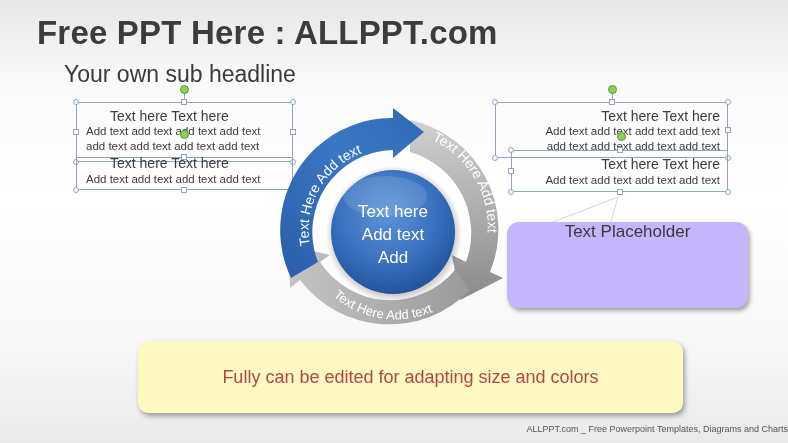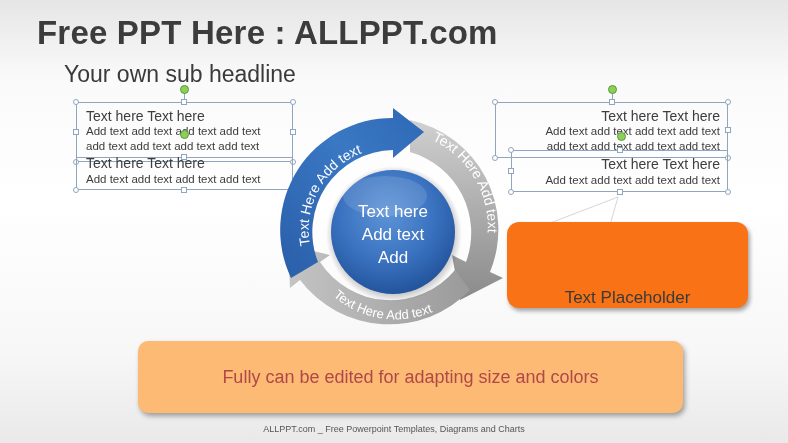--- a/index.html
+++ b/index.html
@@ -9,36 +9,36 @@
     font-family: "Liberation Sans", sans-serif;
   }
   .title { position:absolute; left:37px; top:14px; font-size:33px; font-weight:bold; color:#3c3c3c; letter-spacing:0.2px; }
   .subtitle { position:absolute; left:64px; top:61px; font-size:23px; color:#3a3a3a; }
   .tb { position:absolute; border:1px solid #8fa6be; box-sizing:border-box; }
   .handle { position:absolute; width:6px; height:6px; border:1px solid #8fa6be; background:#fff; border-radius:50%; box-sizing:border-box; }
   .handle.sq { border-radius:0; }
   .rot { position:absolute; width:7px; height:7px; background:#8ccf5a; border:1px solid #5e9a34; border-radius:50%; }
   .rotline { position:absolute; width:1px; background:#8fa6be; }
   .tbtext { position:absolute; color:#3d3d3d; white-space:nowrap; }
-  .h { font-size:14px; }
+  .h { font-size:14px;margin-left:24px; }
   .b { font-size:11.5px; }
   .right { text-align:right; }
   .callout {
     position:absolute; left:507px; top:222px; width:241px; height:86px;
-    background:#f97316; border-radius:12px; box-shadow: 2px 3px 4px rgba(0,0,0,0.35);
-    display:flex; align-items:flex-end; justify-content:center;
+    background:#c4b5fd; border-radius:12px; box-shadow: 2px 3px 4px rgba(0,0,0,0.35);
+    display:flex; align-items:flex-start; justify-content:center;
     font-size:17px; color:#3a3a3a;
   }
   .bottombox {
     position:absolute; left:138px; top:341px; width:545px; height:72px;
-    background:#fdba74; border-radius:10px; box-shadow: 2px 3px 5px rgba(0,0,0,0.35);
+    background:#fef9c3; border-radius:10px; box-shadow: 2px 3px 5px rgba(0,0,0,0.35);
     display:flex; align-items:center; justify-content:center;
     font-size:18px; color:#b04848;
   }
-  .footer { position:absolute; left:0; width:788px; top:424px; text-align:center; font-size:9px; color:#555; }
+  .footer { position:absolute; left:0; width:788px; top:424px; text-align:right; font-size:9px; color:#555; }
   svg.diagram { position:absolute; left:0; top:0; }
 </style>
 </head>
 <body>
 
 <div class="title">Free PPT Here : ALLPPT.com</div>
 <div class="subtitle">Your own sub headline</div>
 
 <div class="tb" style="left:76px;top:102px;width:217px;height:60px;"></div>
 <div class="rotline" style="left:184px;top:90px;height:12px;"></div>

